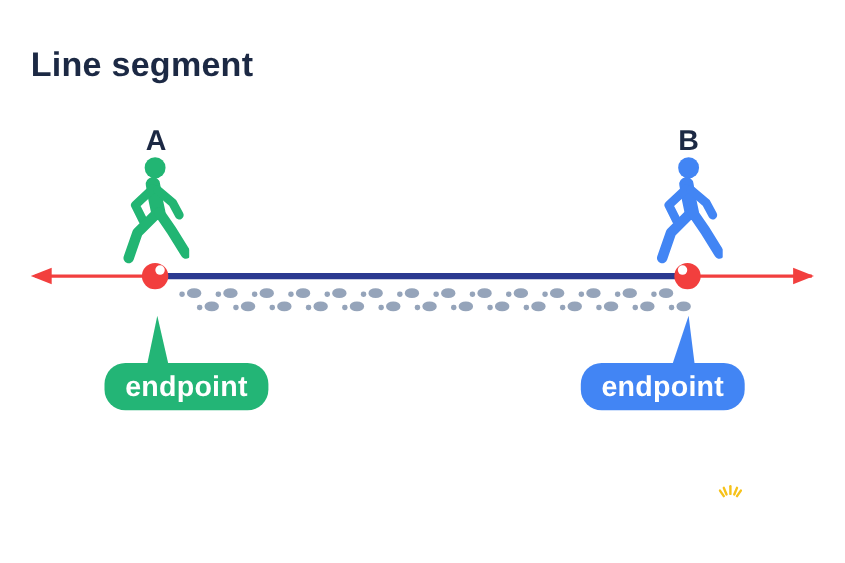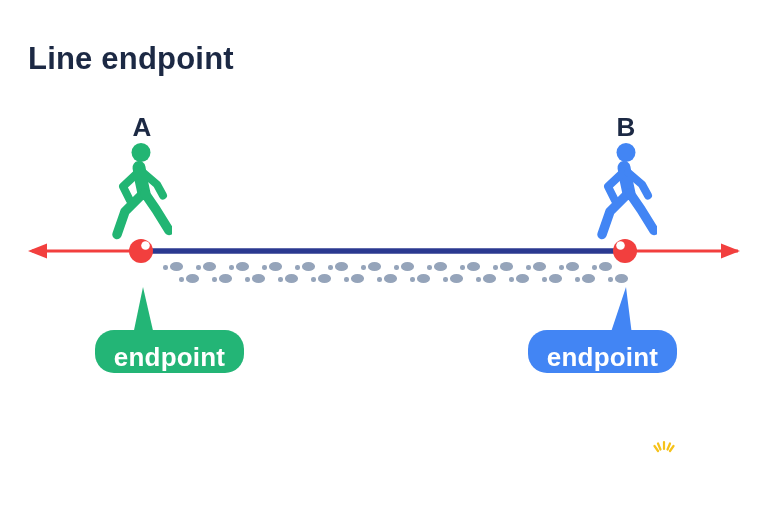--- a/index.html
+++ b/index.html
@@ -20,21 +20,21 @@
   .pt-b{left:611px;}
   .walker{position:absolute;top:141px;width:62px;height:101px;}
   .walker-a{left:110px;}
   .walker-b{left:595px;}
   .line-svg{position:absolute;left:0;top:232px;width:768px;height:40px;}
   .tail-svg{position:absolute;width:34px;height:50px;top:286px;}
   .tail-left{left:128px;}
   .tail-right{left:604px;}
   .bubble{
     position:absolute;top:330px;width:149px;height:43px;border-radius:19px;
-    display:flex;align-items:flex-end;justify-content:center;
+    display:flex;align-items:center;justify-content:center;
     color:var(--c-bubble_text,#fff);font-size:26px;font-weight:bold;letter-spacing:.2px;
   }
   .bubble-left{left:95px;background:var(--c-bubble_left,#23b576);}
   .bubble-right{left:528px;background:var(--c-bubble_right,#4285f4);}
   .footprints-layer{position:absolute;left:0;top:0;width:768px;height:512px;pointer-events:none;}
   .print{position:absolute;width:20px;height:9px;}
   .print .heel{
     position:absolute;left:0;top:3px;width:4.5px;height:4.5px;border-radius:50%;
     background:var(--c-footprint,#95a4ba);
   }
@@ -47,21 +47,21 @@
     font-size:24px;font-style:italic;font-weight:bold;letter-spacing:-0.5px;
     color:var(--c-logo,#7c87e8);
   }
   .sparkle{position:absolute;left:653px;top:440px;width:22px;height:17px;}
 </style>
 </head>
 <body>
 
 <div class="stage">
 
-  <div class="title">Line endpoint</div>
+  <div class="title">Line segment</div>
 
   <div class="pt-label pt-a">A</div>
   <div class="pt-label pt-b">B</div>
 
   <svg class="walker walker-a" viewBox="0 0 62 100">
     <g fill="none" stroke-linecap="round" stroke-linejoin="round" stroke="#22b573">
       <circle cx="31" cy="11" r="9.5" stroke="none" fill="#22b573"></circle>
       <path d="M29 26 Q31 39 34 52" stroke-width="13"></path>
       <path d="M29 30 L13 45 L20 59" stroke-width="8"></path>
       <path d="M33 31 L47 43 L53 54" stroke-width="8"></path>

